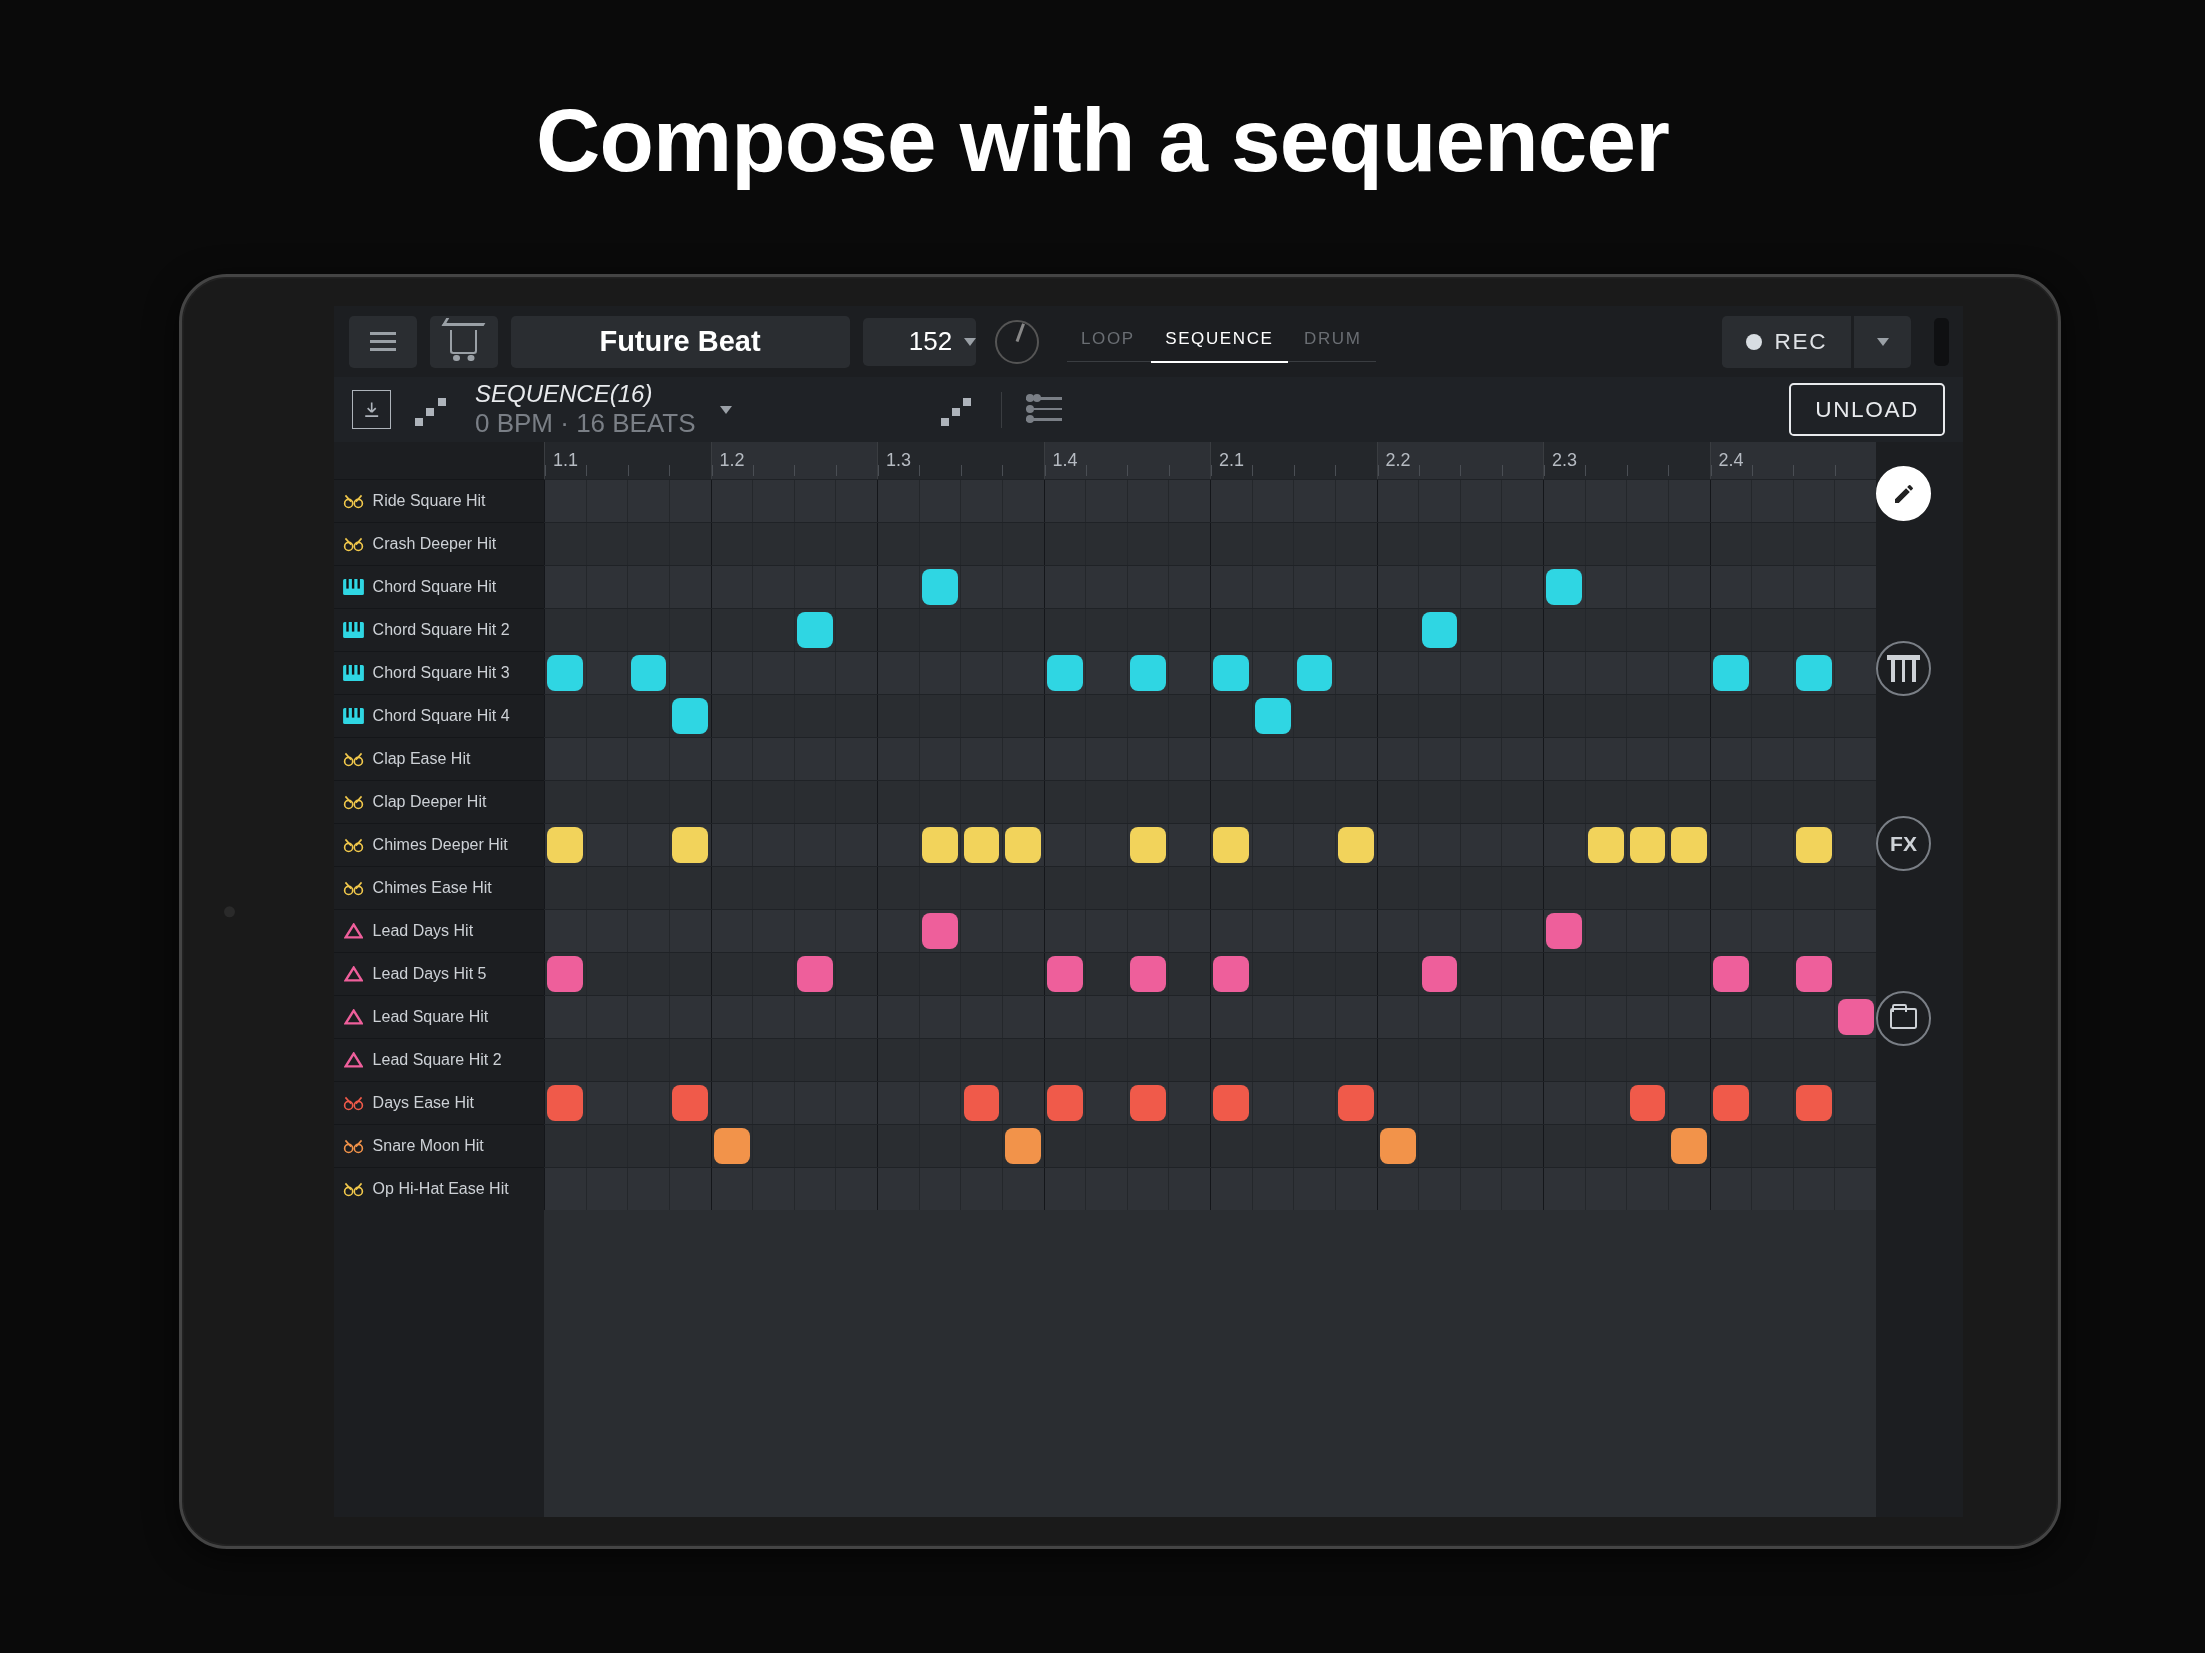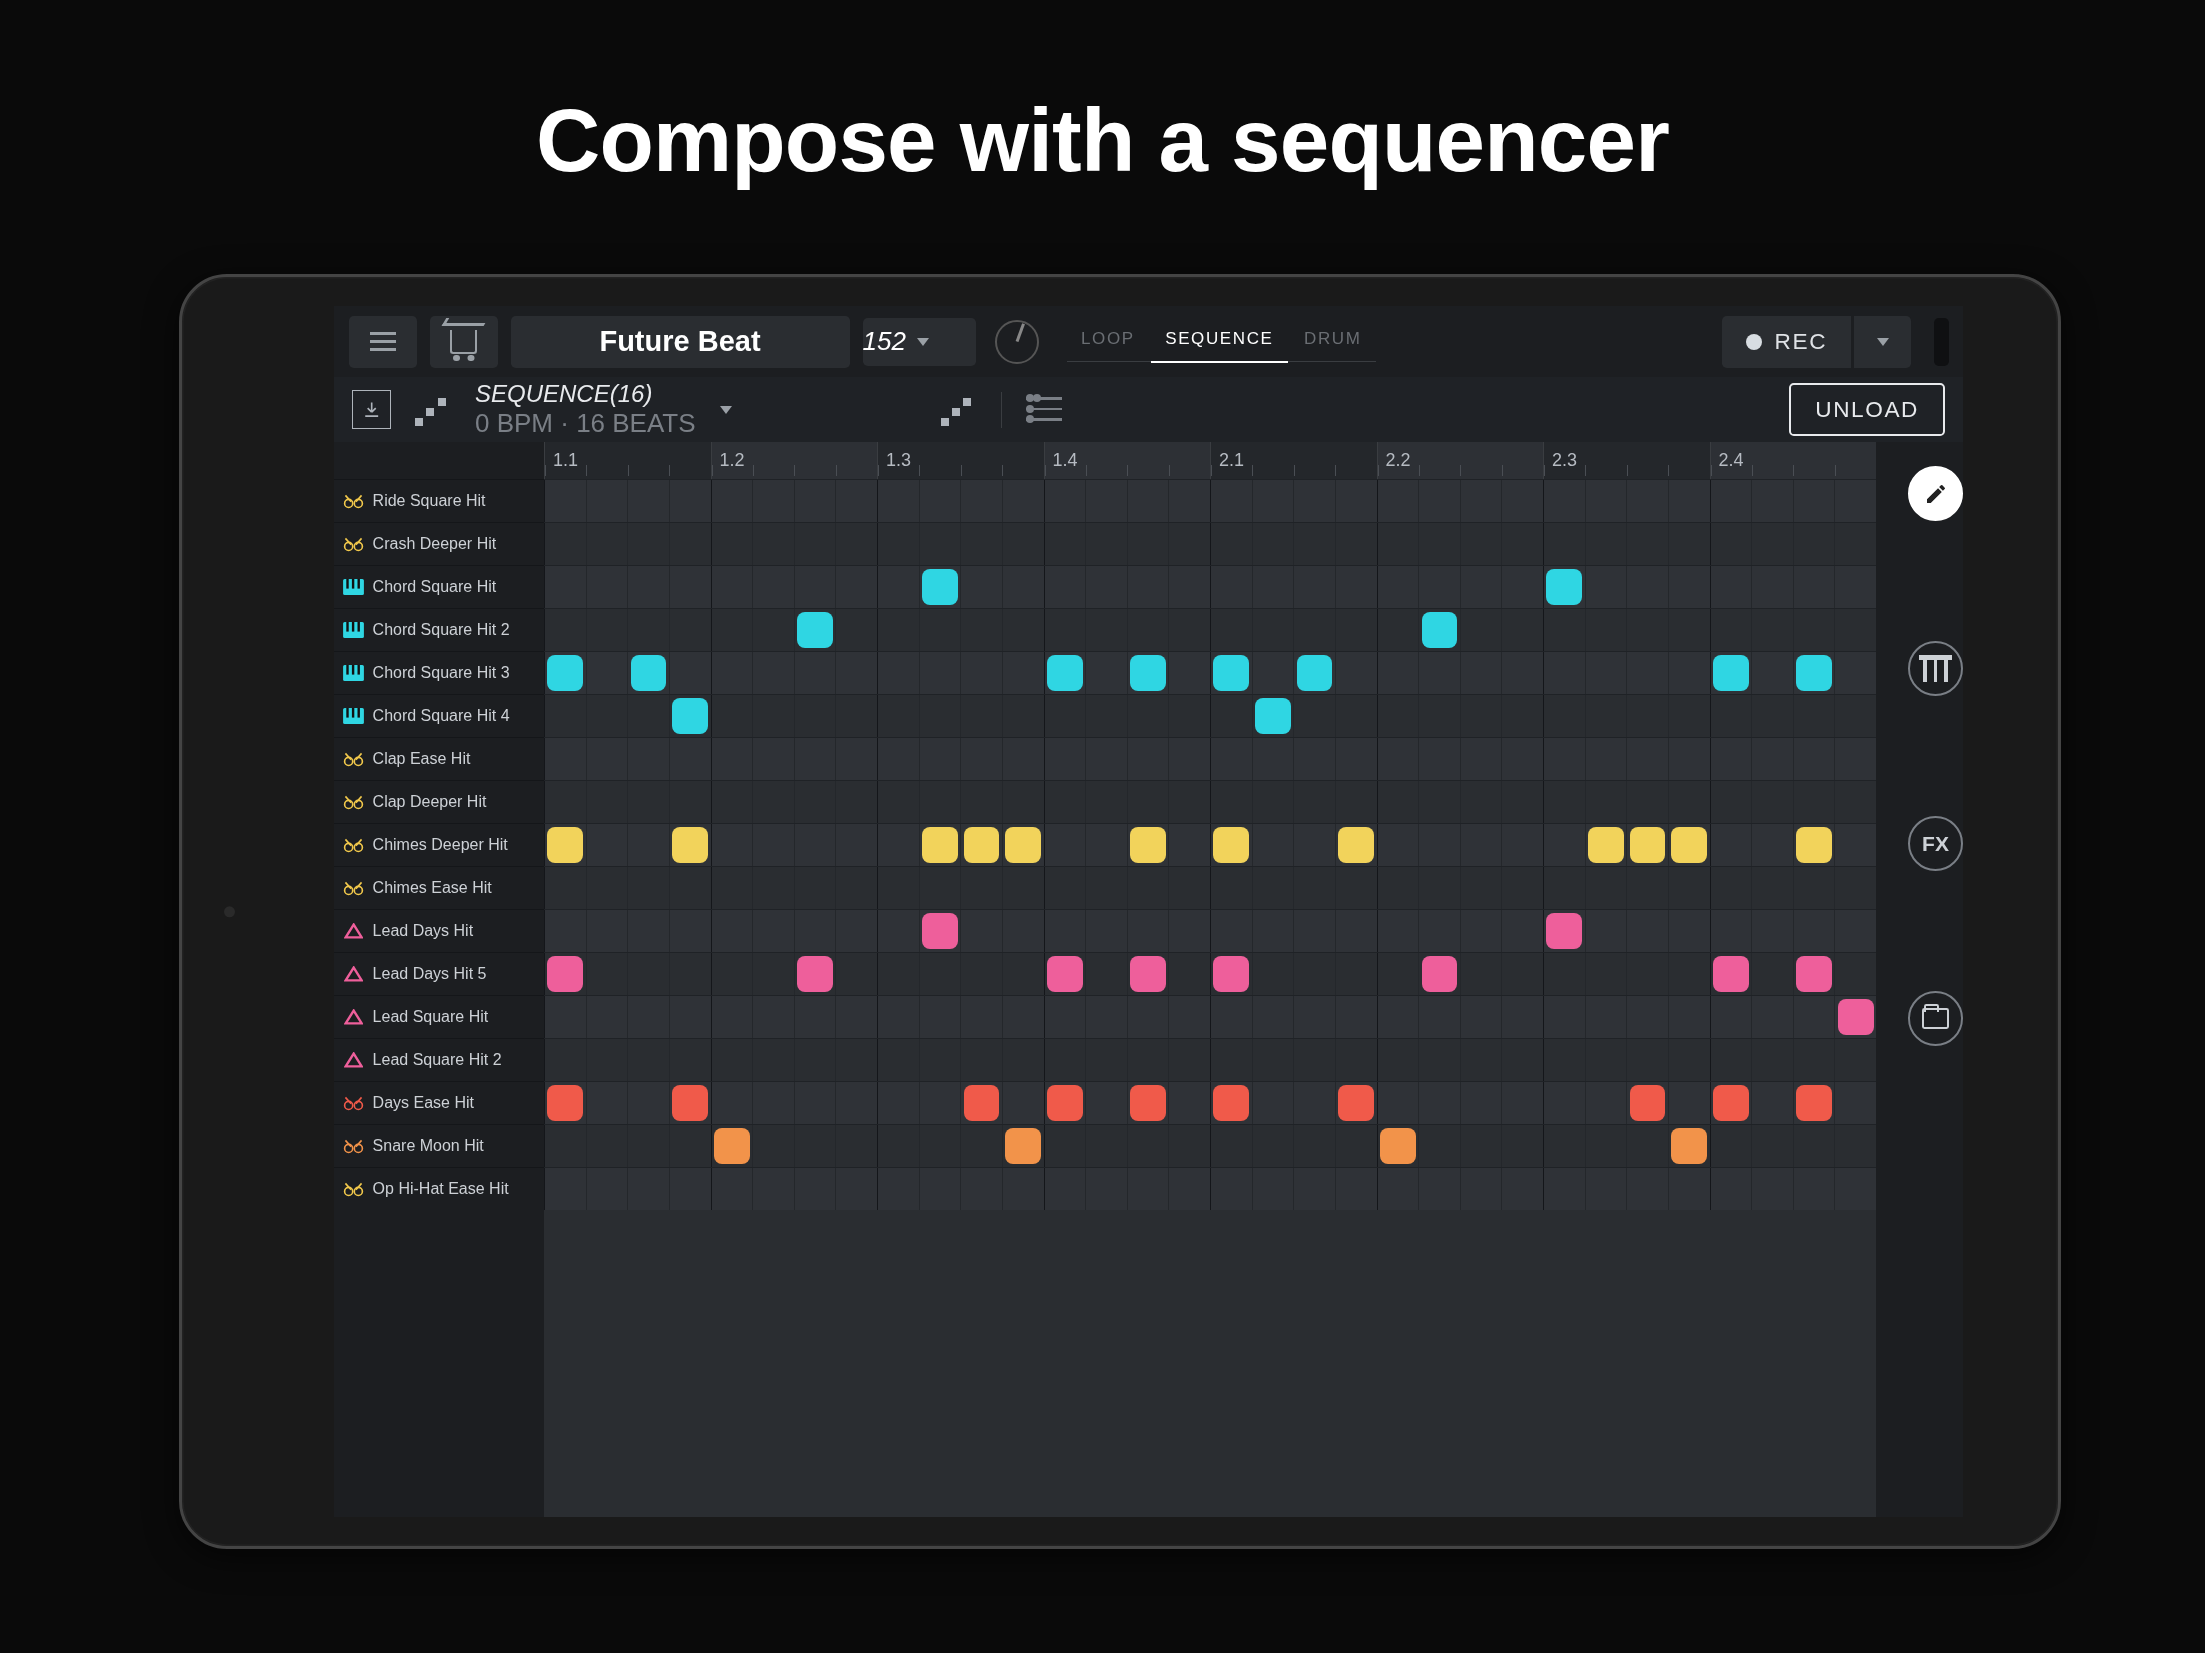--- a/index.html
+++ b/index.html
@@ -76,22 +76,22 @@
   .cart::before{content:"";position:absolute;left:-8px;top:-11.3px;width:39px;height:4.8px;border-left:3.2px solid #9aa0a6;border-bottom:3.2px solid #9aa0a6;transform:skewX(-30deg);}
   .cart::after{content:"";position:absolute;bottom:-9.7px;left:1.6px;width:6.5px;height:6.5px;border-radius:50%;background:#9aa0a6;box-shadow:14.5px 0 0 #9aa0a6;}
   .project-name {
     flex:0 0 339px; height:52px;
     background:#2a2d31;border-radius:4.8px;
     display:flex;align-items:center;justify-content:center;
     color:#fff;font-size:29px;font-weight:600;
   }
   .bpm-btn{
     flex:0 0 113px;height:48px;background:#2a2d31;border-radius:4.8px;
-    display:flex;align-items:center;justify-content:flex-start;gap:11.3px;
-    color:#fff;font-size:26px;font-style:italic;
+    display:flex;align-items:center;justify-content:flex-end;gap:11.3px;
+    color:#fff;font-size:26px;
   }
   .chev{width:0;height:0;border-left:6.5px solid transparent;border-right:6.5px solid transparent;border-top:8px solid #9aa0a6;}
   .metronome{width:44px;height:44px;border-radius:50%;border:2.4px solid #555;position:relative;margin-left:6.5px;}
   .metronome::after{content:"";position:absolute;left:50%;top:50%;width:3.2px;height:19.4px;background:#888;transform-origin:bottom center;transform:translate(-50%,-100%) rotate(20deg);}
   .mode-tabs{display:flex;gap:1.6px;margin-left:14.5px;border-bottom:1.6px solid #3a3d41;padding-bottom:4.8px;}
   .mode-tab{padding:8px 14.5px;color:#6a6e73;font-size:17px;letter-spacing:1.6px;}
   .mode-tab.active{color:#fff;border-bottom:2.4px solid #fff;margin-bottom:-6.5px;}
   .rec-group{display:flex;margin-left:auto;gap:3.2px;}
   .rec-btn{height:52px;background:#2a2d31;border-radius:4.8px 0 0 4.8px;padding:0 24px;display:flex;align-items:center;gap:13px;color:#dfe2e6;font-size:22.6px;letter-spacing:1.6px;}
   .rec-dot{width:16px;height:16px;border-radius:50%;background:#d8dde2;}
@@ -123,21 +123,21 @@
   .ruler-seg{flex:1;position:relative;border-left:0.8px solid #3a3d41;color:#b6bbc2;font-size:18px;padding:8px 0 0 8px;}
   .ruler-seg.shade{background:#2d3035;}
   .ticks{position:absolute;bottom:3.2px;left:0;right:0;height:11.3px;display:flex;}
   .ticks span{flex:1;border-left:0.8px solid #4a4e54;}
   .grid{position:relative;flex:1;display:grid;grid-template-rows:repeat(17,43px);}
   .grid-row{display:flex;border-top:0.8px solid #1f2226;}
   .grid-row:nth-child(odd){background:#2f3237;}
   .cell{flex:1;border-left:0.8px solid #24272b;position:relative;}
   .cell.major{border-left:0.8px solid #14161a;}
   .note{position:absolute;top:3.2px;bottom:3.2px;left:2.4px;right:2.4px;border-radius:8px;}
-  .side-col{width:87px;background:#1c1e21;display:flex;flex-direction:column;align-items:flex-end;gap:120px;padding-top:24px;}
+  .side-col{width:87px;background:#1c1e21;display:flex;flex-direction:column;align-items:flex-start;gap:120px;padding-top:24px;}
   .round-btn{width:55px;height:55px;border-radius:50%;border:2.4px solid #7a7f86;display:flex;align-items:center;justify-content:center;color:#cdd1d6;font-size:21px;font-weight:600;}
   .round-btn.white{background:#fff;border-color:#fff;color:#222;}
   .folder-icon{width:27.4px;height:21px;border:2.4px solid #cdd1d6;border-radius:2.4px;position:relative;}
   .folder-icon::before{content:"";position:absolute;top:-6.5px;left:0;width:11.3px;height:6.5px;border:2.4px solid #cdd1d6;border-bottom:none;border-radius:2.4px 2.4px 0 0;}
   .mixer-icon{width:27.4px;height:27.4px;position:relative;}
   .mixer-icon span{position:absolute;top:0;bottom:0;width:3.2px;background:#cdd1d6;}
   .mixer-icon span::after{content:"";position:absolute;left:-4px;width:11.3px;height:4.8px;background:#cdd1d6;}
 </style>
 </head>
 <body>

